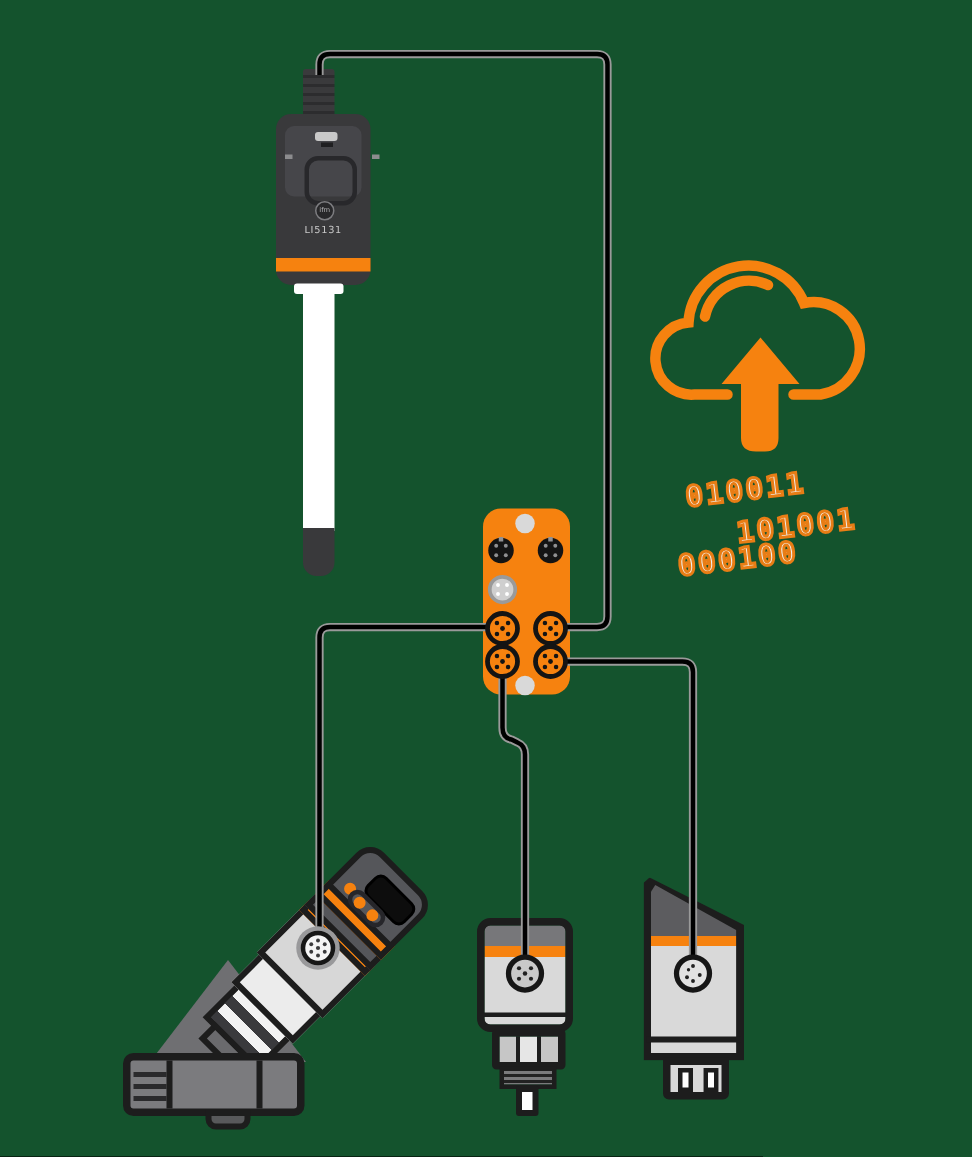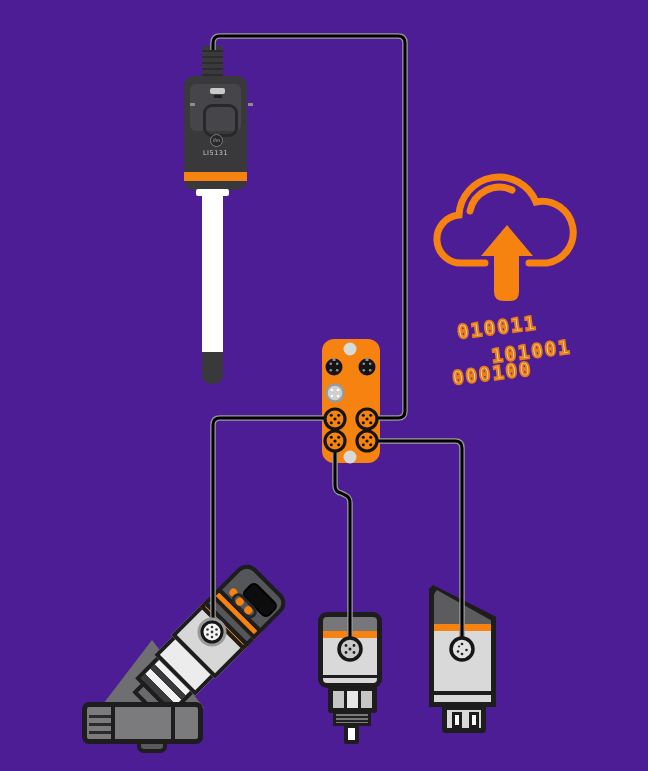--- a/index.html
+++ b/index.html
@@ -1,16 +1,16 @@
 <!DOCTYPE html>
 <html><head>
 <meta charset="utf-8">
 <style>
   html,body{margin:0;padding:0;background:#000;}
-  .canvas{position:relative;width:648px;height:771px;background:#4c1d95;overflow:hidden;
+  .canvas{position:relative;width:648px;height:771px;background:#14532d;overflow:hidden;
           font-family:"DejaVu Sans",sans-serif;}
   .abs{position:absolute;}
 
   
   svg.layer{position:absolute;left:0;top:0;pointer-events:none;}
   .cable-outer{stroke:#9a9a9a;stroke-width:5.5;fill:none;stroke-linejoin:round;}
   .cable-inner{stroke:#000;stroke-width:3;fill:none;stroke-linejoin:round;}
 
   
   .li-gland{left:202px;top:46px;width:21px;height:33px;background:

